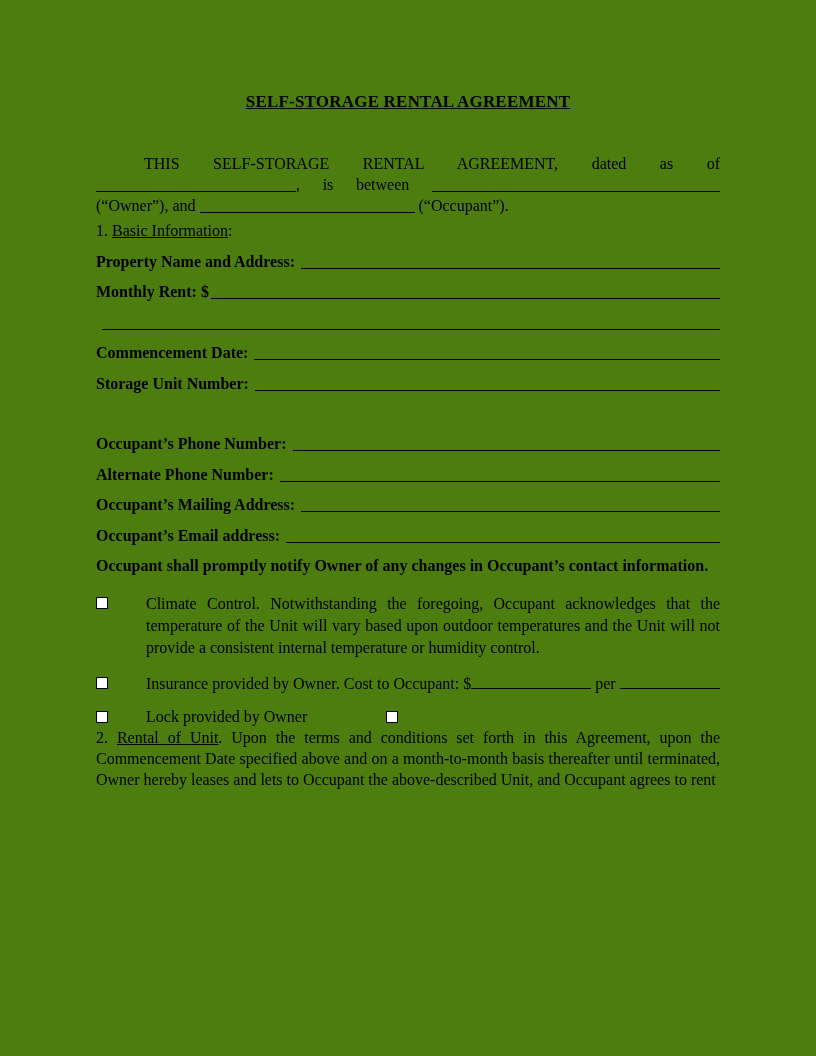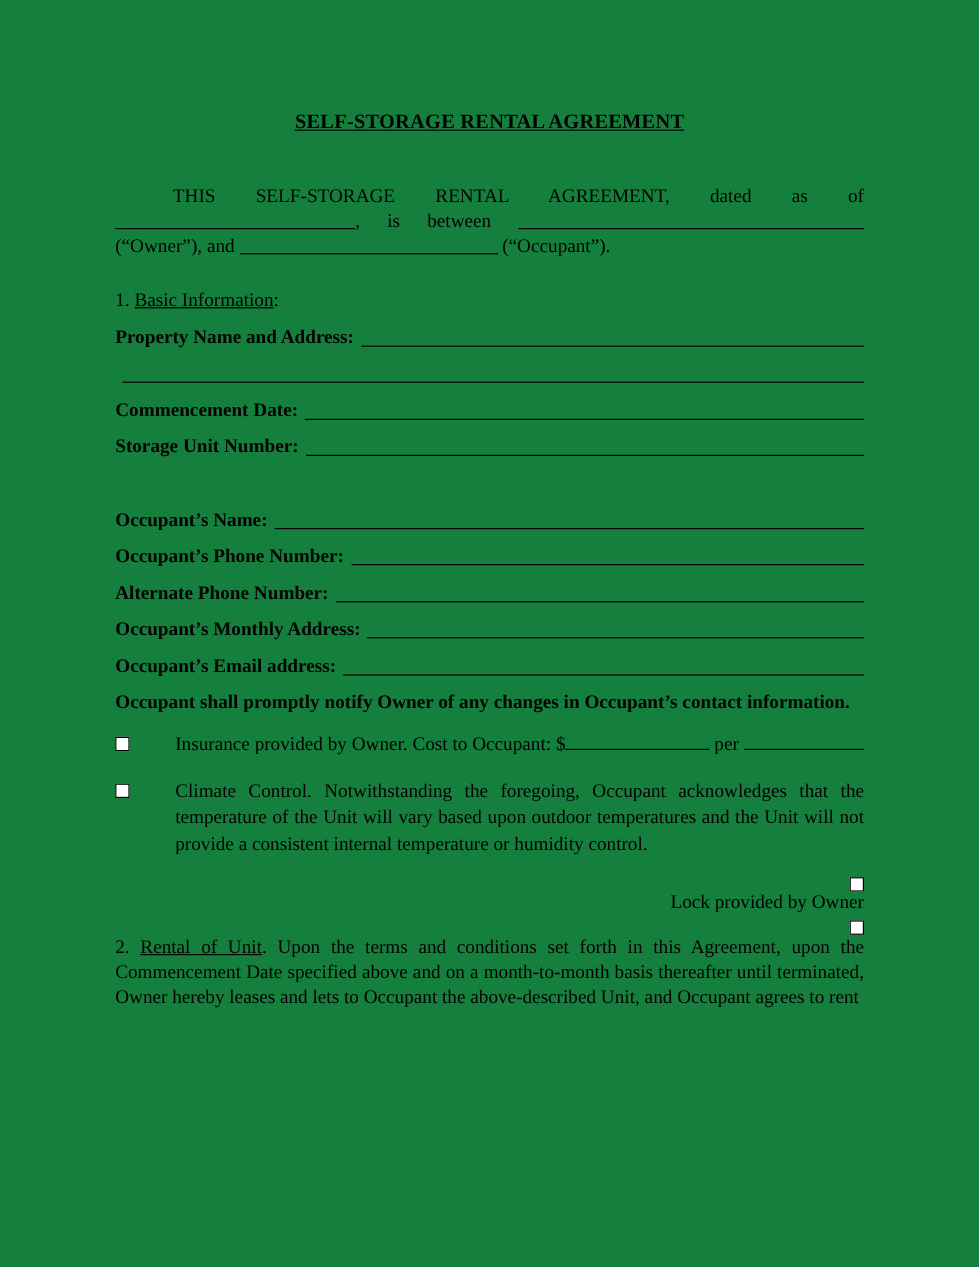--- a/index.html
+++ b/index.html
@@ -1,51 +1,51 @@
 <!DOCTYPE html>
 <html><head>
 <meta charset="utf-8">
 <style>
   html,body { margin:0; padding:0; background:#ffffff; }
   .page {
     width:816px; height:1056px; box-sizing:border-box;
     padding:90px 96px 0 96px;
-    background:#15803d; color:#000000;
+    background:#4d7c0f; color:#000000;
     font-family:"Liberation Serif","DejaVu Serif",serif;
     font-size:16px; position:relative; overflow:hidden;
   }
   .doc-title {
     text-align:center; font-weight:bold; font-size:17px;
     line-height:23px; text-decoration:underline; letter-spacing:.2px;
   }
   .para { text-align:justify; line-height:21px; }
   .intro { margin-top:40px; text-indent:48px;font-family:Liberation Serif, serif; }
   .bl {
     display:inline-block; height:13px;
     border-bottom:1px solid #000; vertical-align:-2px;
   }
-  .heading-line { margin-top:24px; line-height:21px; }
+  .heading-line { margin-top:4px; line-height:21px; }
   .u { text-decoration:underline; }
   .frow { display:flex; align-items:flex-end; height:30.5px; }
   .frow .label { line-height:20px; white-space:pre;font-weight:bold; }
   .fill { flex:1 1 auto; border-bottom:1px solid #000; height:0; margin-bottom:3px; margin-left:6px; }
   .fill.tight { margin-left:2px; }
   .occ-group { margin-top:30px; }
   .contact-note { margin-top:10px; font-weight:bold; line-height:20px; }
   .clause { display:flex; align-items:flex-start; }
   .cb {
     width:10px; height:10px; border:1.5px solid #000;
     flex:0 0 auto; margin-top:4px; background:#fff;
   }
   .ctext { margin-left:38px; flex:1 1 auto; text-align:justify; line-height:22px; }
   .ins-line { display:flex; align-items:baseline; margin-left:38px; flex:1 1 auto; line-height:22px; }
   .ins-line .bl-fixed { display:inline-block; width:120px; height:13px; border-bottom:1px solid #000; }
   .ins-line .bl-grow { flex:1 1 auto; height:13px; border-bottom:1px solid #000; }
   .pre { white-space:pre; }
-  .lock-row { display:flex; align-items:flex-end; margin-top:12px; line-height:20px;flex-direction:column; }
+  .lock-row { display:flex; align-items:flex-start; margin-top:12px; line-height:20px; }
   .lock-row .lbl1 { margin-left:38px; }
   .lock-row .cb2 { margin-left:79px; }
   .lock-row .lbl2 { margin-left:35px; }
   .m-military { margin-top:50px; }
   .m-insurance { margin-top:14px; }
   .m-climate { margin-top:17px; }
   .sec2 { }
 </style>
 </head>
 <body>
@@ -64,71 +64,71 @@
   </div>
 
   <div class="heading-line"><span class="pre">1. </span><span class="u">Basic Information</span><span>:</span></div>
 
   <div>
     <div class="frow">
       <span class="label">Property Name and Address:</span>
       <span class="fill"></span>
     </div>
     <div class="frow">
+      <span class="label">Monthly Rent: $</span>
+      <span class="fill tight"></span>
+    </div>
+    <div class="frow">
       <span class="fill"></span>
     </div>
     <div class="frow">
       <span class="label">Commencement Date:</span>
       <span class="fill"></span>
     </div>
     <div class="frow">
       <span class="label">Storage Unit Number:</span>
       <span class="fill"></span>
     </div>
   </div>
 
   <div class="occ-group">
     <div class="frow">
-      <span class="label">Occupant’s Name:</span>
-      <span class="fill"></span>
-    </div>
-    <div class="frow">
       <span class="label">Occupant’s Phone Number:</span>
       <span class="fill"></span>
     </div>
     <div class="frow">
       <span class="label">Alternate Phone Number:</span>
       <span class="fill"></span>
     </div>
     <div class="frow">
-      <span class="label">Occupant’s Monthly Address:</span>
+      <span class="label">Occupant’s Mailing Address:</span>
       <span class="fill"></span>
     </div>
     <div class="frow">
       <span class="label">Occupant’s Email address:</span>
       <span class="fill"></span>
     </div>
   </div>
 
   <div class="contact-note">Occupant shall promptly notify Owner of any changes in Occupant’s contact information.</div>
 
 
+  <div class="clause m-climate">
+    <span class="cb"></span>
+    <div class="ctext">Climate Control. Notwithstanding the foregoing, Occupant acknowledges that the temperature of the Unit will vary based upon outdoor temperatures and the Unit will not provide a consistent internal temperature or humidity control.</div>
+  </div>
+
   <div class="clause m-insurance">
     <span class="cb"></span>
     <div class="ins-line">
       <span>Insurance provided by Owner. Cost to Occupant: $</span>
       <span class="bl-fixed"></span>
       <span class="pre"> per </span>
       <span class="bl-grow"></span>
     </div>
-  </div>
-
-  <div class="clause m-climate">
-    <span class="cb"></span>
-    <div class="ctext">Climate Control. Notwithstanding the foregoing, Occupant acknowledges that the temperature of the Unit will vary based upon outdoor temperatures and the Unit will not provide a consistent internal temperature or humidity control.</div>
   </div>
 
   <div class="lock-row">
     <span class="cb"></span>
     <span class="lbl1">Lock provided by Owner</span>
     <span class="cb cb2"></span>
   </div>
 
   <div class="para sec2"><span class="pre">2. </span><span class="u">Rental of Unit</span><span>. Upon the terms and conditions set forth in this Agreement, upon the Commencement Date specified above and on a month-to-month basis thereafter until terminated, Owner hereby leases and lets to Occupant the above-described Unit, and Occupant agrees to rent</span></div>
 

